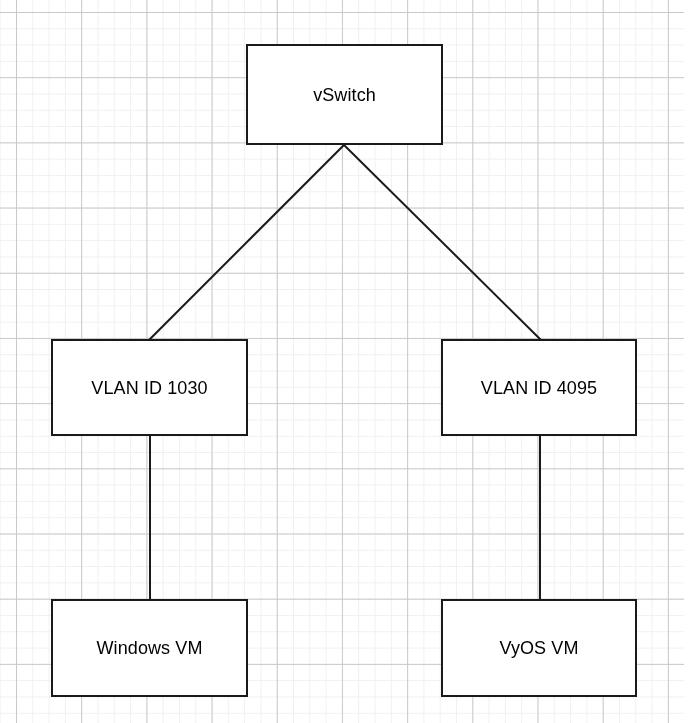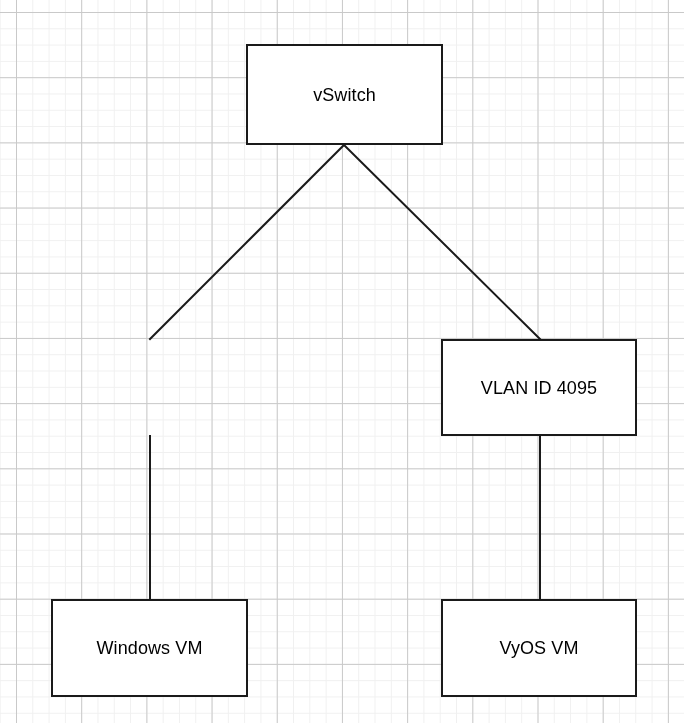--- a/index.html
+++ b/index.html
@@ -83,20 +83,23 @@
     <line x1="344" y1="145" x2="150" y2="339" stroke="#1a1a1a" stroke-width="2" stroke-linecap="square"></line>
     <line x1="344" y1="145" x2="540" y2="339" stroke="#1a1a1a" stroke-width="2" stroke-linecap="square"></line>
     <line x1="150" y1="436" x2="150" y2="599" stroke="#1a1a1a" stroke-width="2" stroke-linecap="square"></line>
     <line x1="540" y1="436" x2="540" y2="599" stroke="#1a1a1a" stroke-width="2" stroke-linecap="square"></line>
   </svg>
 
   <div class="node" id="node-vswitch">
     <span class="node-label">vSwitch</span>
   </div>
 
+  <div class="node" id="node-vlan-1030">
+    <span class="node-label">VLAN ID 1030</span>
+  </div>
 
   <div class="node" id="node-vlan-4095">
     <span class="node-label">VLAN ID 4095</span>
   </div>
 
   <div class="node" id="node-windows-vm">
     <span class="node-label">Windows VM</span>
   </div>
 
   <div class="node" id="node-vyos-vm">

